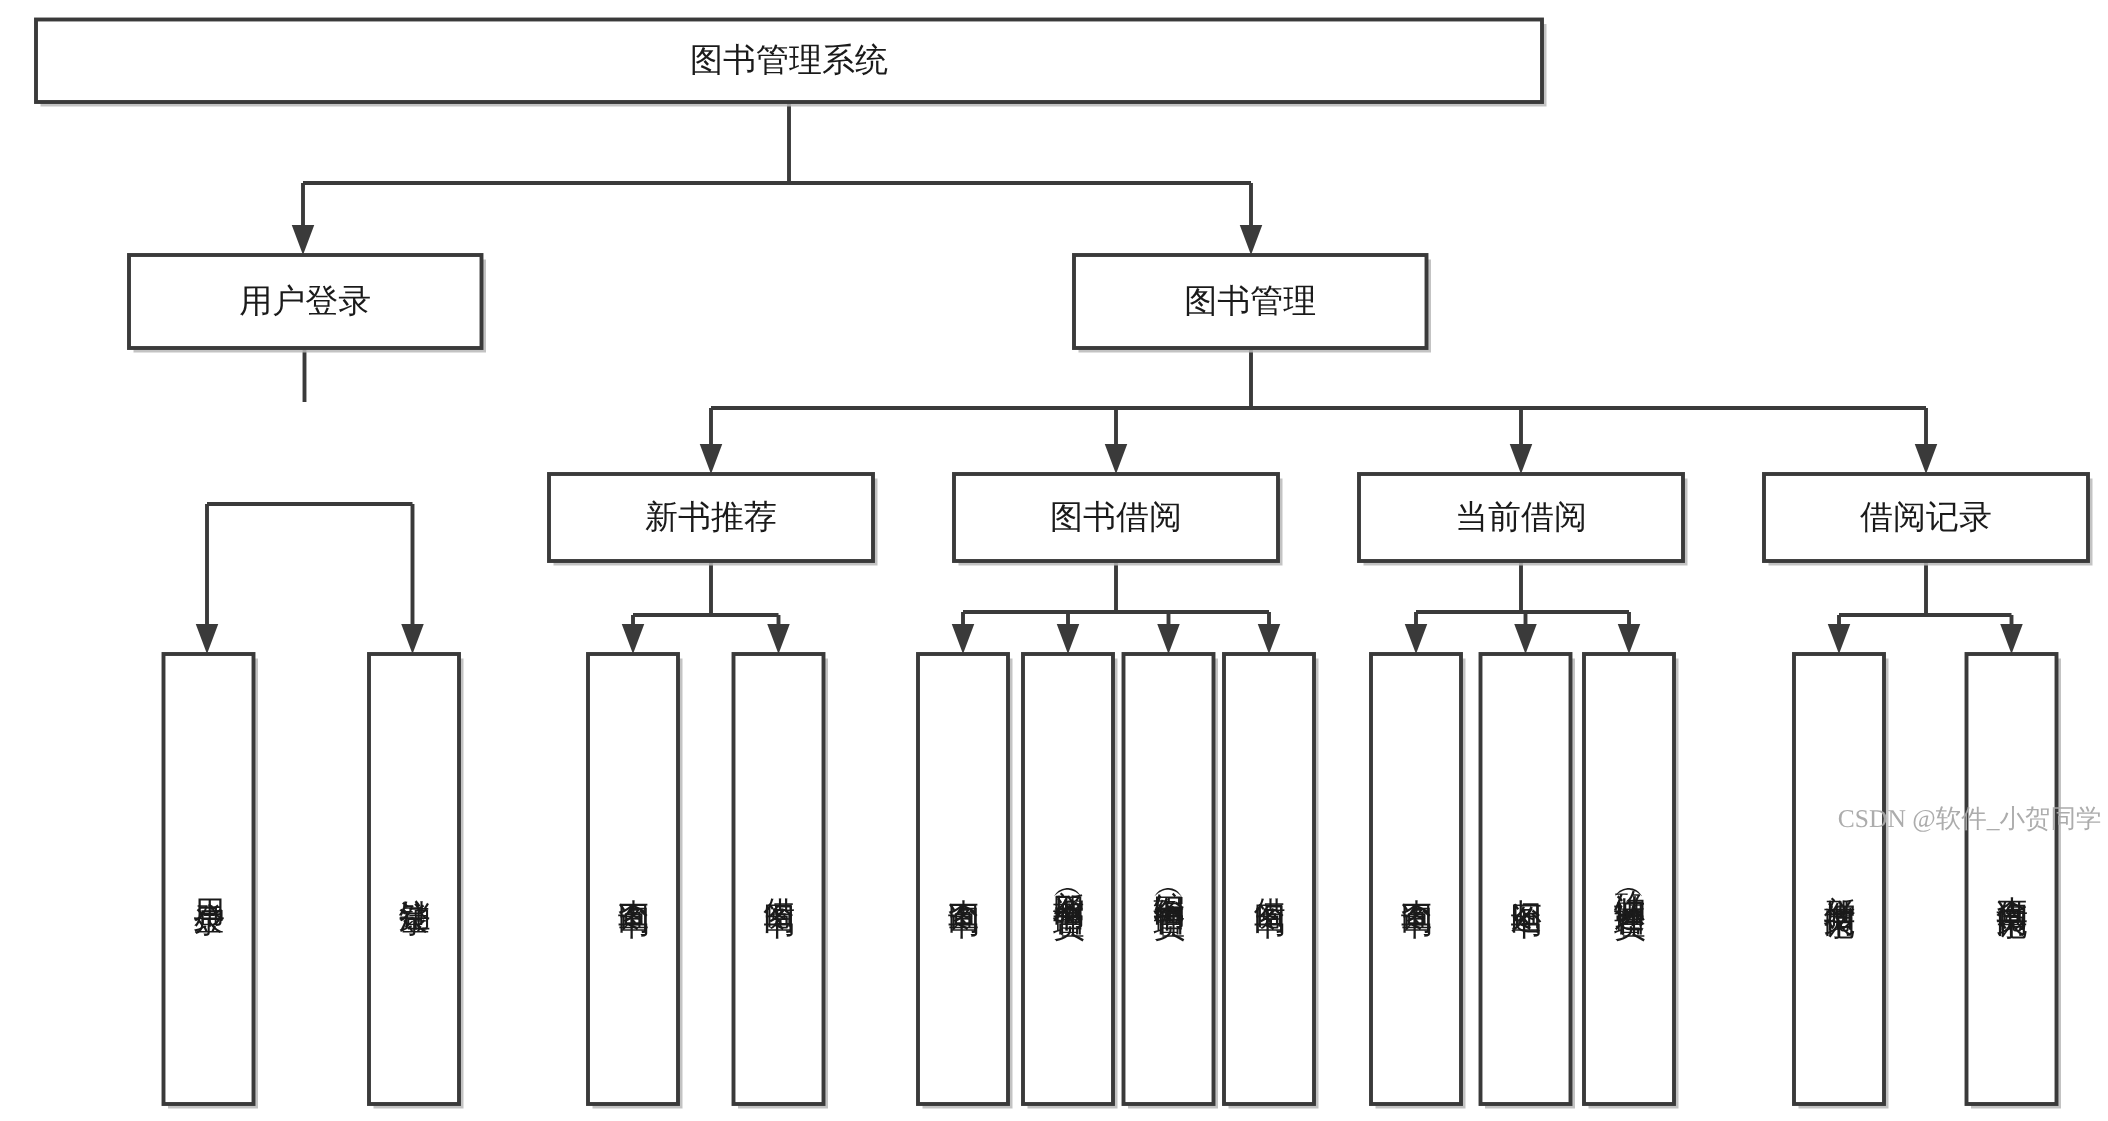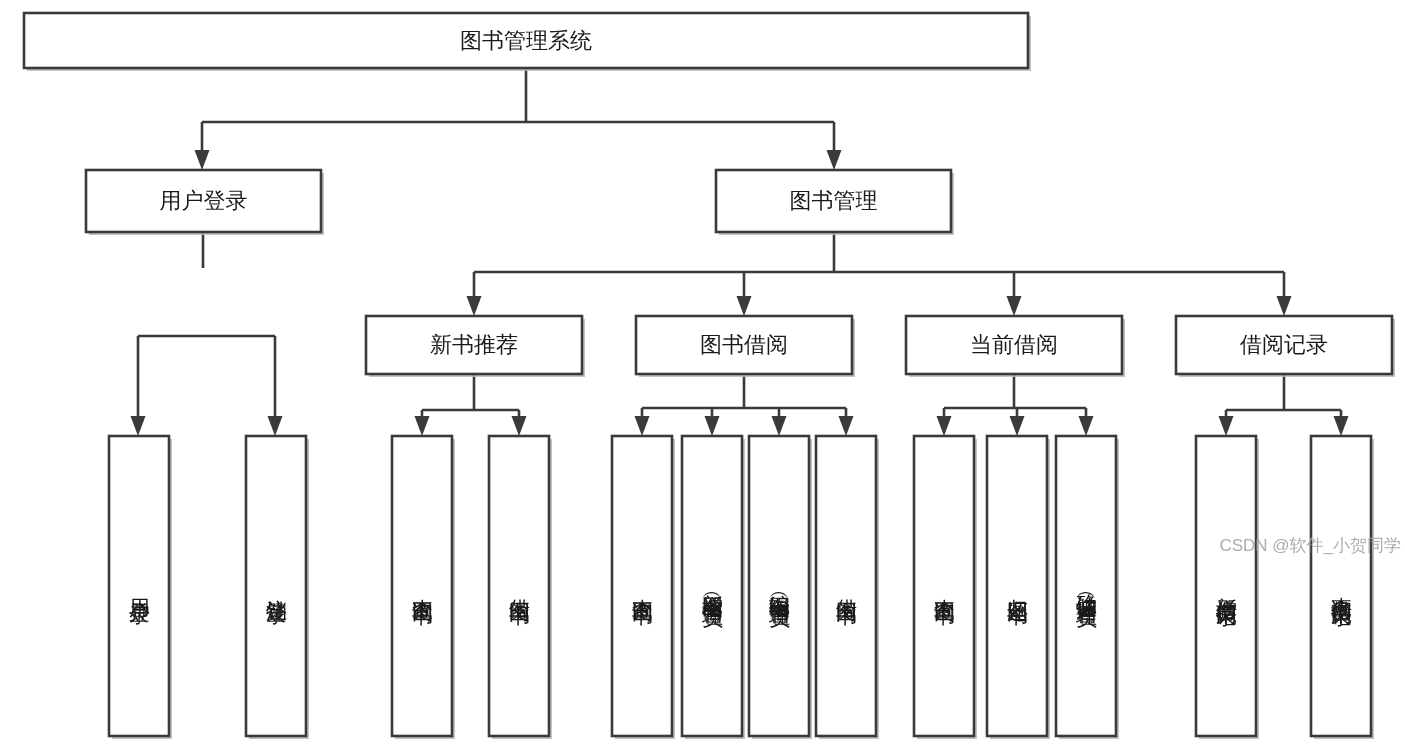--- a/index.html
+++ b/index.html
@@ -67,21 +67,21 @@
     line-height: 1.0;
     letter-spacing: 2px;
     color: #1a1a1a;
     white-space: nowrap;
     text-align: center;
   }
   .watermark {
     position: absolute;
     right: 8px;
     bottom: 4px;
-    font-family: Liberation Sans, sans-serif;
+    font-family: Liberation Serif, serif;
     font-size: 17px;
     color: #a8a8a8;
     white-space: nowrap;
     opacity: 0.95;
   }
 </style>
 </head>
 <body>
 
 <div id="diagram-root">

